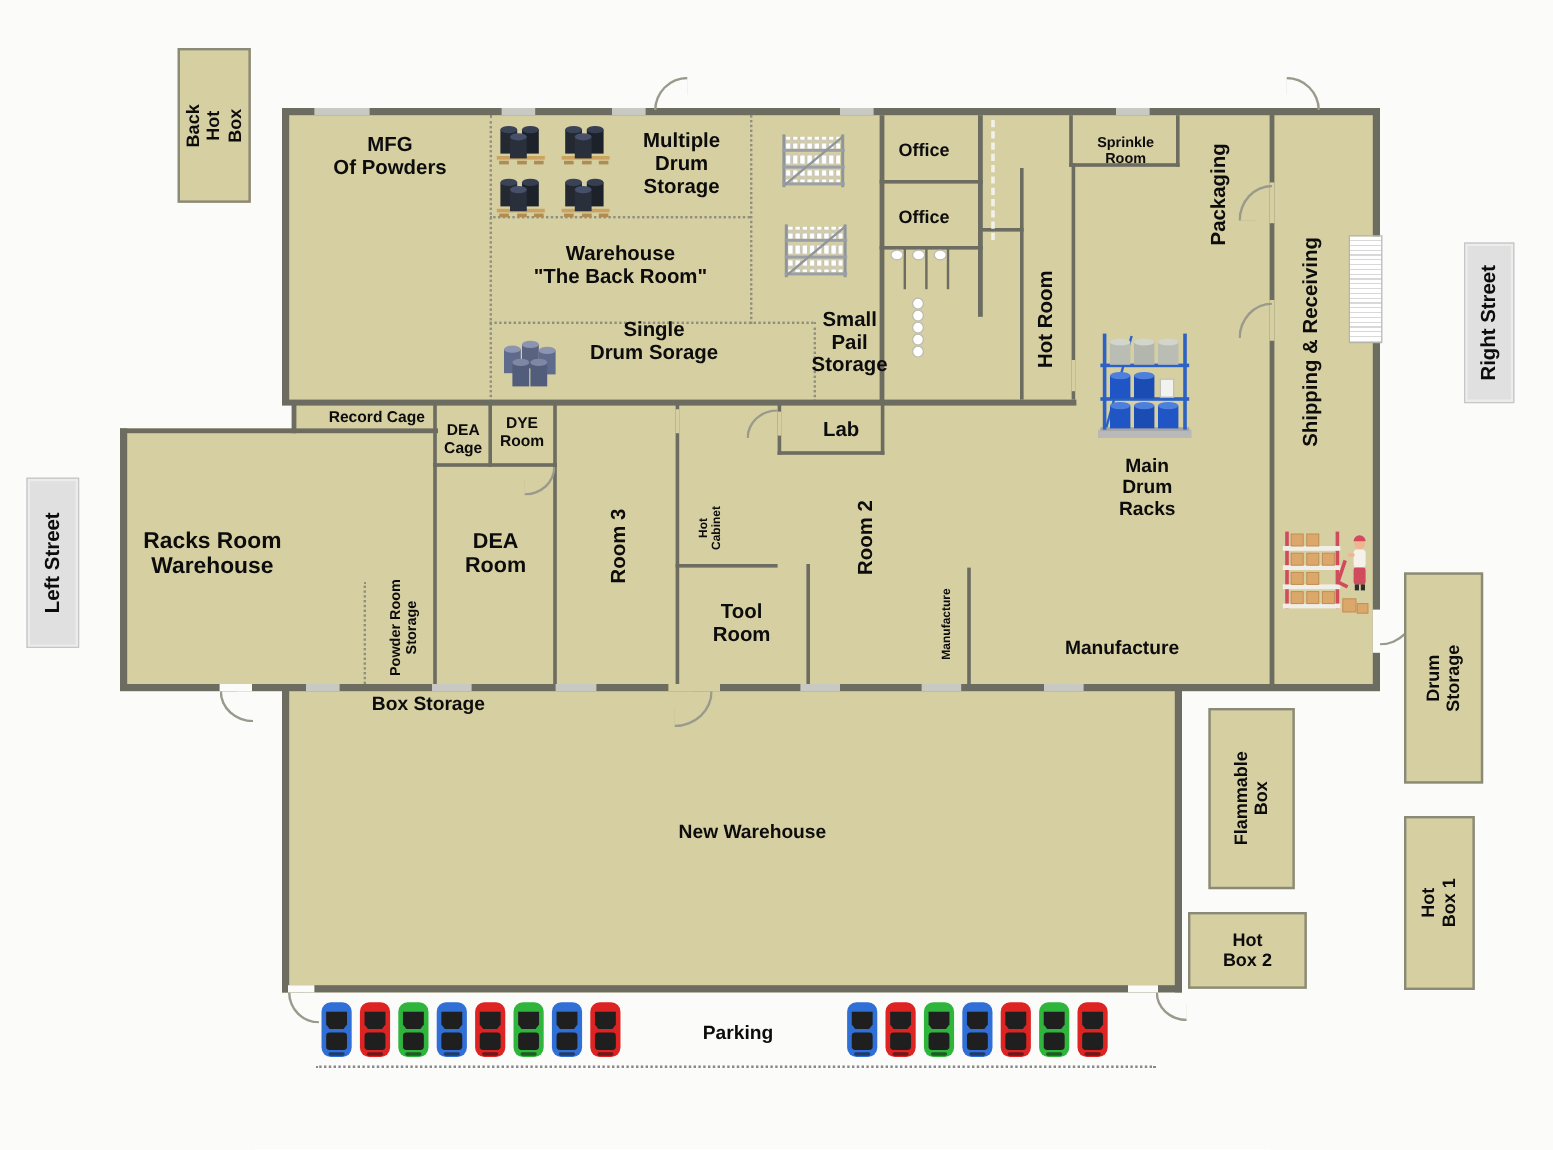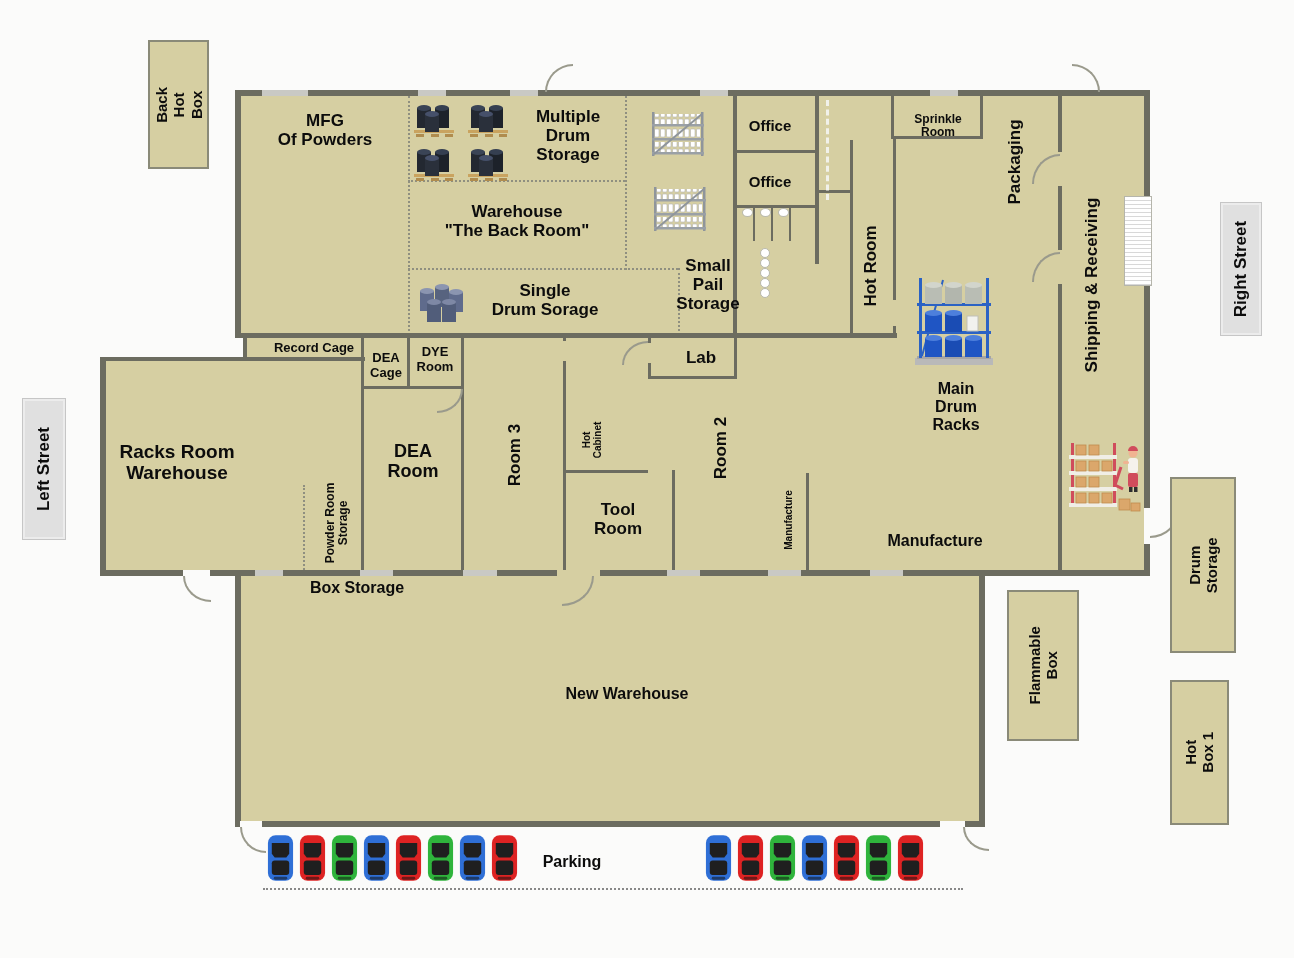--- a/index.html
+++ b/index.html
@@ -324,21 +324,21 @@
     </g>
   </svg>
 
   <div class="lbl s17" style="left:325px;top:130px">MFG
 Of Powders</div>
   <div class="lbl s17" style="left:568px;top:136px">Multiple
 Drum
 Storage</div>
   <div class="lbl s17" style="left:517px;top:221px">Warehouse
 "The Back Room"</div>
-  <div class="lbl s17" style="left:545px;top:300px">Single
+  <div class="lbl s17" style="left:545px;top:284px">Single
 Drum Sorage</div>
   <div class="lbl s17" style="left:708px;top:285px">Small
 Pail
 Storage</div>
   <div class="lbl s15" style="left:770px;top:126px">Office</div>
   <div class="lbl s15" style="left:770px;top:182px">Office</div>
   <div class="lbl s12" style="left:938px;top:126px">Sprinkle
 Room</div>
   <div class="lbl v s17" style="left:1015px;top:162px">Packaging</div>
   <div class="lbl v s17" style="left:871px;top:266px">Hot Room</div>
@@ -383,20 +383,24 @@
   <div class="obox vert" style="left:1170px;top:477px;width:62px;height:172px">
     <span class="txt">Drum Storage</span>
   </div>
   <div class="obox vert" style="left:1007px;top:590px;width:68px;height:147px">
     <span class="txt">Flammable
 Box</span>
   </div>
   <div class="obox vert" style="left:1170px;top:680px;width:55px;height:141px">
     <span class="txt">Hot Box 1</span>
   </div>
+  <div class="obox" style="left:990px;top:760px;width:95px;height:60px">
+    <span class="txt">Hot
+Box 2</span>
+  </div>
 
   <div class="car-row" style="left:266px;top:834px">
       <div class="car blue"><svg viewBox="0 0 30 50" width="29" height="49">
           <rect x="2" y="1" width="26" height="47" rx="8" fill="currentColor"></rect>
           <path d="M6 9 h18 v11 l-3 4 H9 l-3 -4 z" fill="#1f1f1f"></path>
           <rect x="6" y="27" width="18" height="15" rx="3" fill="#1f1f1f"></rect>
           <rect x="8" y="44" width="14" height="3" rx="1.5" fill="#111" opacity="0.55"></rect>
         </svg></div>
       <div class="car red"><svg viewBox="0 0 30 50" width="29" height="49">
           <rect x="2" y="1" width="26" height="47" rx="8" fill="currentColor"></rect>
@@ -478,16 +482,16 @@
           <rect x="6" y="27" width="18" height="15" rx="3" fill="#1f1f1f"></rect>
           <rect x="8" y="44" width="14" height="3" rx="1.5" fill="#111" opacity="0.55"></rect>
         </svg></div>
       <div class="car red"><svg viewBox="0 0 30 50" width="29" height="49">
           <rect x="2" y="1" width="26" height="47" rx="8" fill="currentColor"></rect>
           <path d="M6 9 h18 v11 l-3 4 H9 l-3 -4 z" fill="#1f1f1f"></path>
           <rect x="6" y="27" width="18" height="15" rx="3" fill="#1f1f1f"></rect>
           <rect x="8" y="44" width="14" height="3" rx="1.5" fill="#111" opacity="0.55"></rect>
         </svg></div>
     </div>
-  <div class="lbl s16" style="left:572px;top:862px">Parking</div>
+  <div class="lbl s16" style="left:615px;top:862px">Parking</div>
   <div class="doth" style="left:263px;top:888px;width:700px;border-top-color:#888"></div>
 
 </div>
 
 </body></html>

